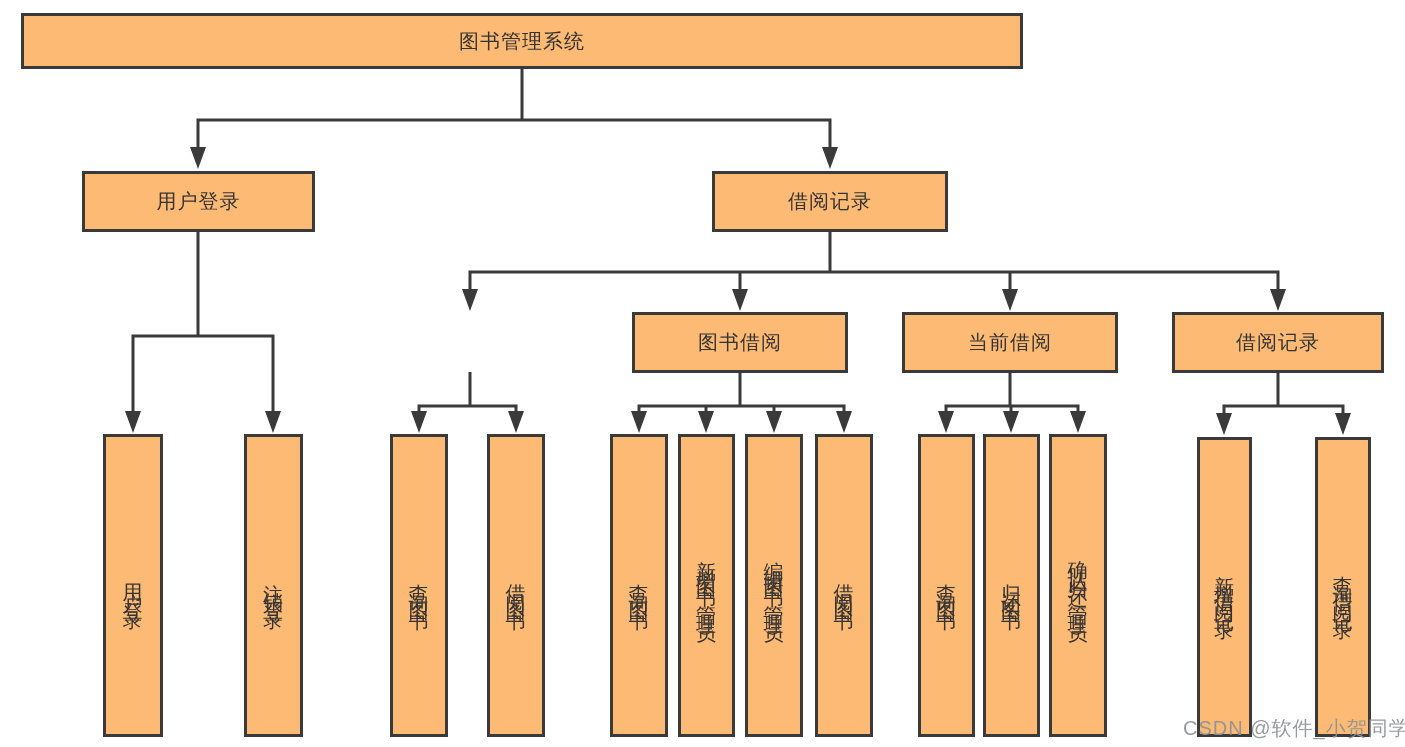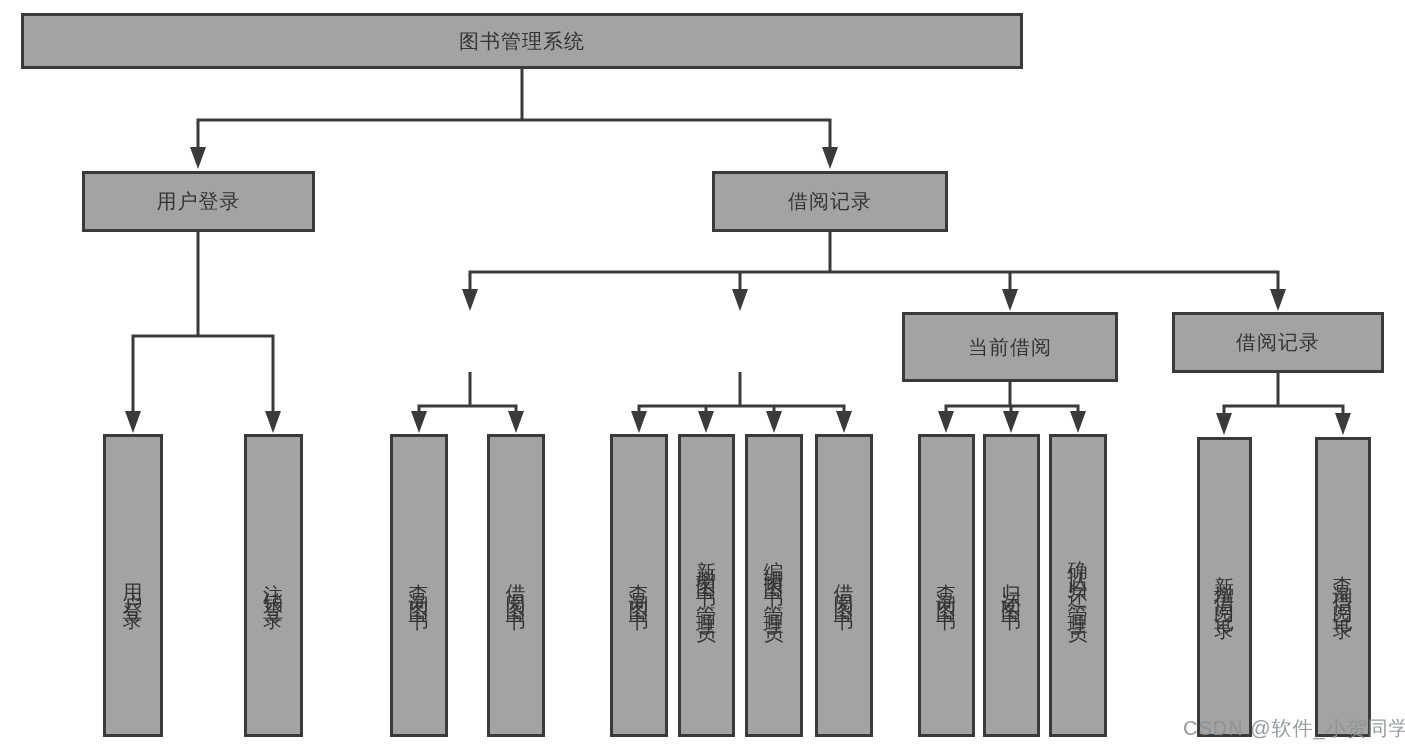--- a/index.html
+++ b/index.html
@@ -13,21 +13,21 @@
   }
   .connectors {
     position: absolute;
     left: 0; top: 0;
     width: 1405px; height: 747px;
   }
   .node {
     position: absolute;
     box-sizing: border-box;
     border: 3px solid #3a3a3a;
-    background: #a3a3a3;
+    background: #fdba74;
     display: flex;
     align-items: center;
     justify-content: center;
     color: #333333;
     font-size: 20px;
     letter-spacing: 1px;
     text-align: center;
   }
   .leaf .vtext {
     writing-mode: vertical-rl;
@@ -95,21 +95,24 @@
     <span>图书管理系统</span>
   </div>
 
   <div class="node" style="left:82px; top:171px; width:233px; height:61px;">
     <span>用户登录</span>
   </div>
   <div class="node" style="left:712px; top:171px; width:236px; height:61px;">
     <span>借阅记录</span>
   </div>
 
-  <div class="node" style="left:902px; top:312px; width:216px; height:70px;">
+  <div class="node" style="left:632px; top:312px; width:216px; height:61px;">
+    <span>图书借阅</span>
+  </div>
+  <div class="node" style="left:902px; top:312px; width:216px; height:61px;">
     <span>当前借阅</span>
   </div>
   <div class="node" style="left:1172px; top:312px; width:212px; height:61px;">
     <span>借阅记录</span>
   </div>
 
   <div class="node leaf" style="left:103px; top:434px; width:60px; height:303px;">
     <span class="vtext">用户登录</span>
   </div>
   <div class="node leaf" style="left:244px; top:434px; width:59px; height:303px;">

